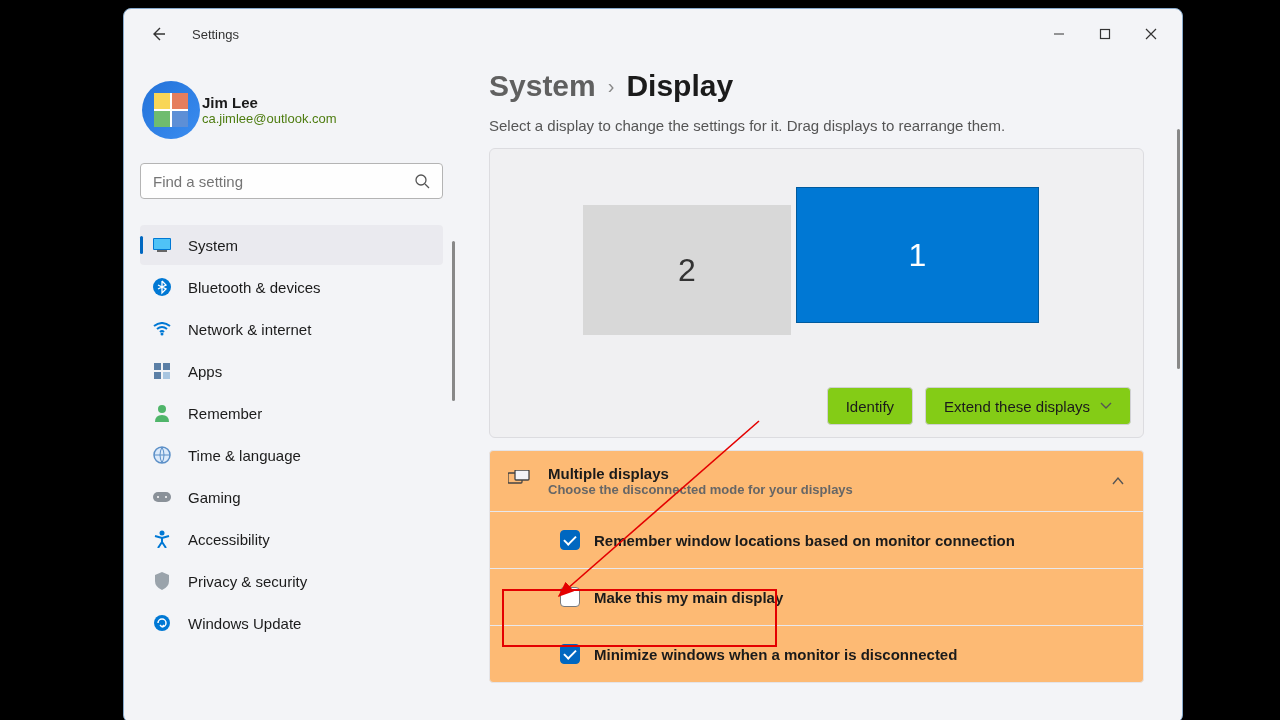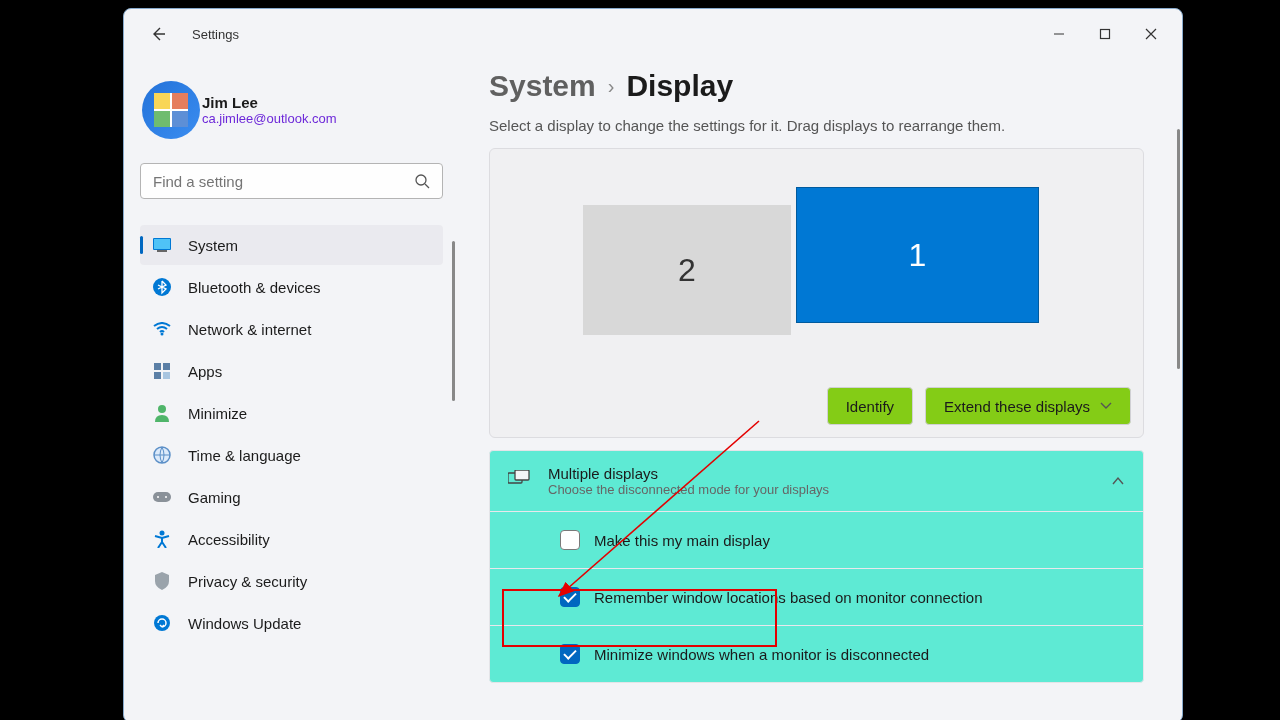--- a/index.html
+++ b/index.html
@@ -122,21 +122,21 @@
 }
 
 .user-info .name {
     font-size: 15px;
     font-weight: 600;
     color: #1b1b1b;
 }
 
 .user-info .email {
     font-size: 13px;
-    color: #6d28d9;
+    color: #4d7c0f;
 }
 
 .search-box {
     height: 36px;
     border: 1px solid #b4b4b4;
     border-radius: 4px;
     background: #fefefe;
     display: flex;
     align-items: center;
     padding: 0 12px;
@@ -297,21 +297,22 @@
     color: #1b1b1b;
     cursor: pointer;
     display: flex;
     align-items: center;
     gap: 10px;
 }
 
 .section-card {
     border: 1px solid #e4e4e8;
     border-radius: 4px;
-    background: #5eead4;
+    background: #fdba74;
+    font-weight: bold;
 }
 
 .section-header {
     display: flex;
     align-items: center;
     padding: 14px 18px;
     gap: 18px;
     cursor: pointer;
 }
 
@@ -502,21 +503,21 @@
           </span>
           <span>Apps</span>
         </div>
         <div class="nav-item">
           <span class="nav-icon">
             <svg width="16" height="18" viewBox="0 0 16 18">
                 <circle cx="8" cy="5" r="4" fill="#4fb56a"></circle>
                 <path d="M1 18 Q1 11 8 11 Q15 11 15 18 Z" fill="#4fb56a"></path>
               </svg>
           </span>
-          <span>Minimize</span>
+          <span>Remember</span>
         </div>
         <div class="nav-item">
           <span class="nav-icon">
             <svg width="18" height="18" viewBox="0 0 18 18">
                 <circle cx="9" cy="9" r="8" stroke="#5b8fc7" stroke-width="1.5" fill="#dceafa"></circle>
                 <path d="M9 1 Q5 9 9 17 M9 1 Q13 9 9 17 M1 9 L17 9" stroke="#5b8fc7" stroke-width="1" fill="none"></path>
               </svg>
           </span>
           <span>Time &amp; language</span>
         </div>
@@ -599,26 +600,26 @@
           <div class="section-title-group">
             <div class="section-title">Multiple displays</div>
             <div class="section-desc">Choose the disconnected mode for your displays</div>
           </div>
           <svg class="chevron" viewBox="0 0 14 14">
               <path d="M2 10 L7 4 L12 10" stroke="#555" stroke-width="1.4" fill="none"></path>
             </svg>
         </div>
 
         <div class="option-row">
+          <div class="checkbox checked"></div>
+          <span>Remember window locations based on monitor connection</span>
+        </div>
+        <div class="option-row">
           <div class="checkbox"></div>
           <span>Make this my main display</span>
-        </div>
-        <div class="option-row">
-          <div class="checkbox checked"></div>
-          <span>Remember window locations based on monitor connection</span>
         </div>
         <div class="option-row">
           <div class="checkbox checked"></div>
           <span>Minimize windows when a monitor is disconnected</span>
         </div>
       </div>
 
       <svg class="overlay-arrow" style="left:70px; top:352px;" width="250" height="200">
         <defs>
           <marker id="arrowhead" markerWidth="10" markerHeight="8" refX="9" refY="4" orient="auto">

